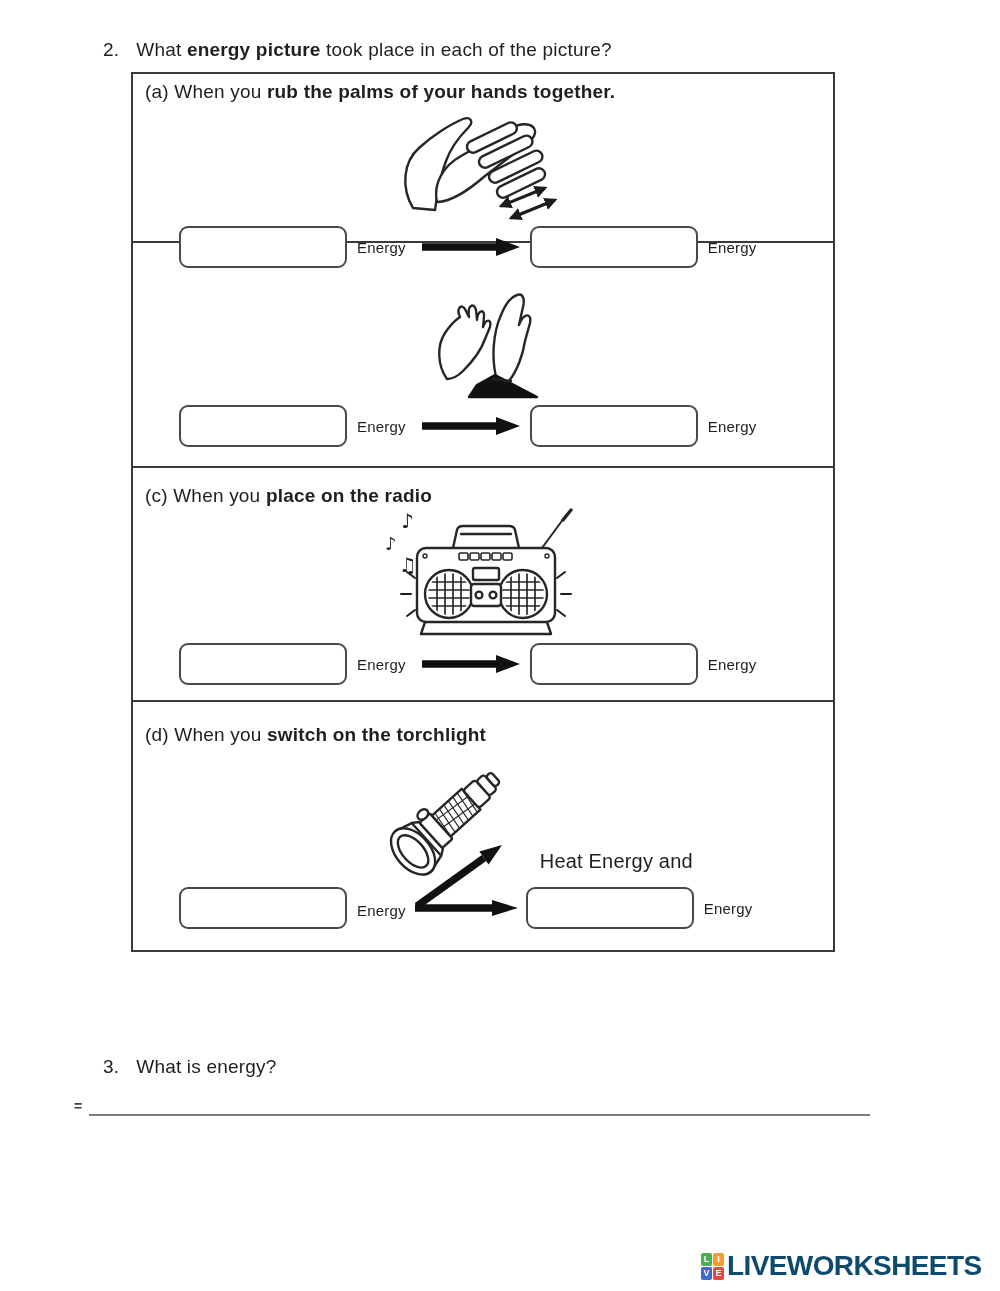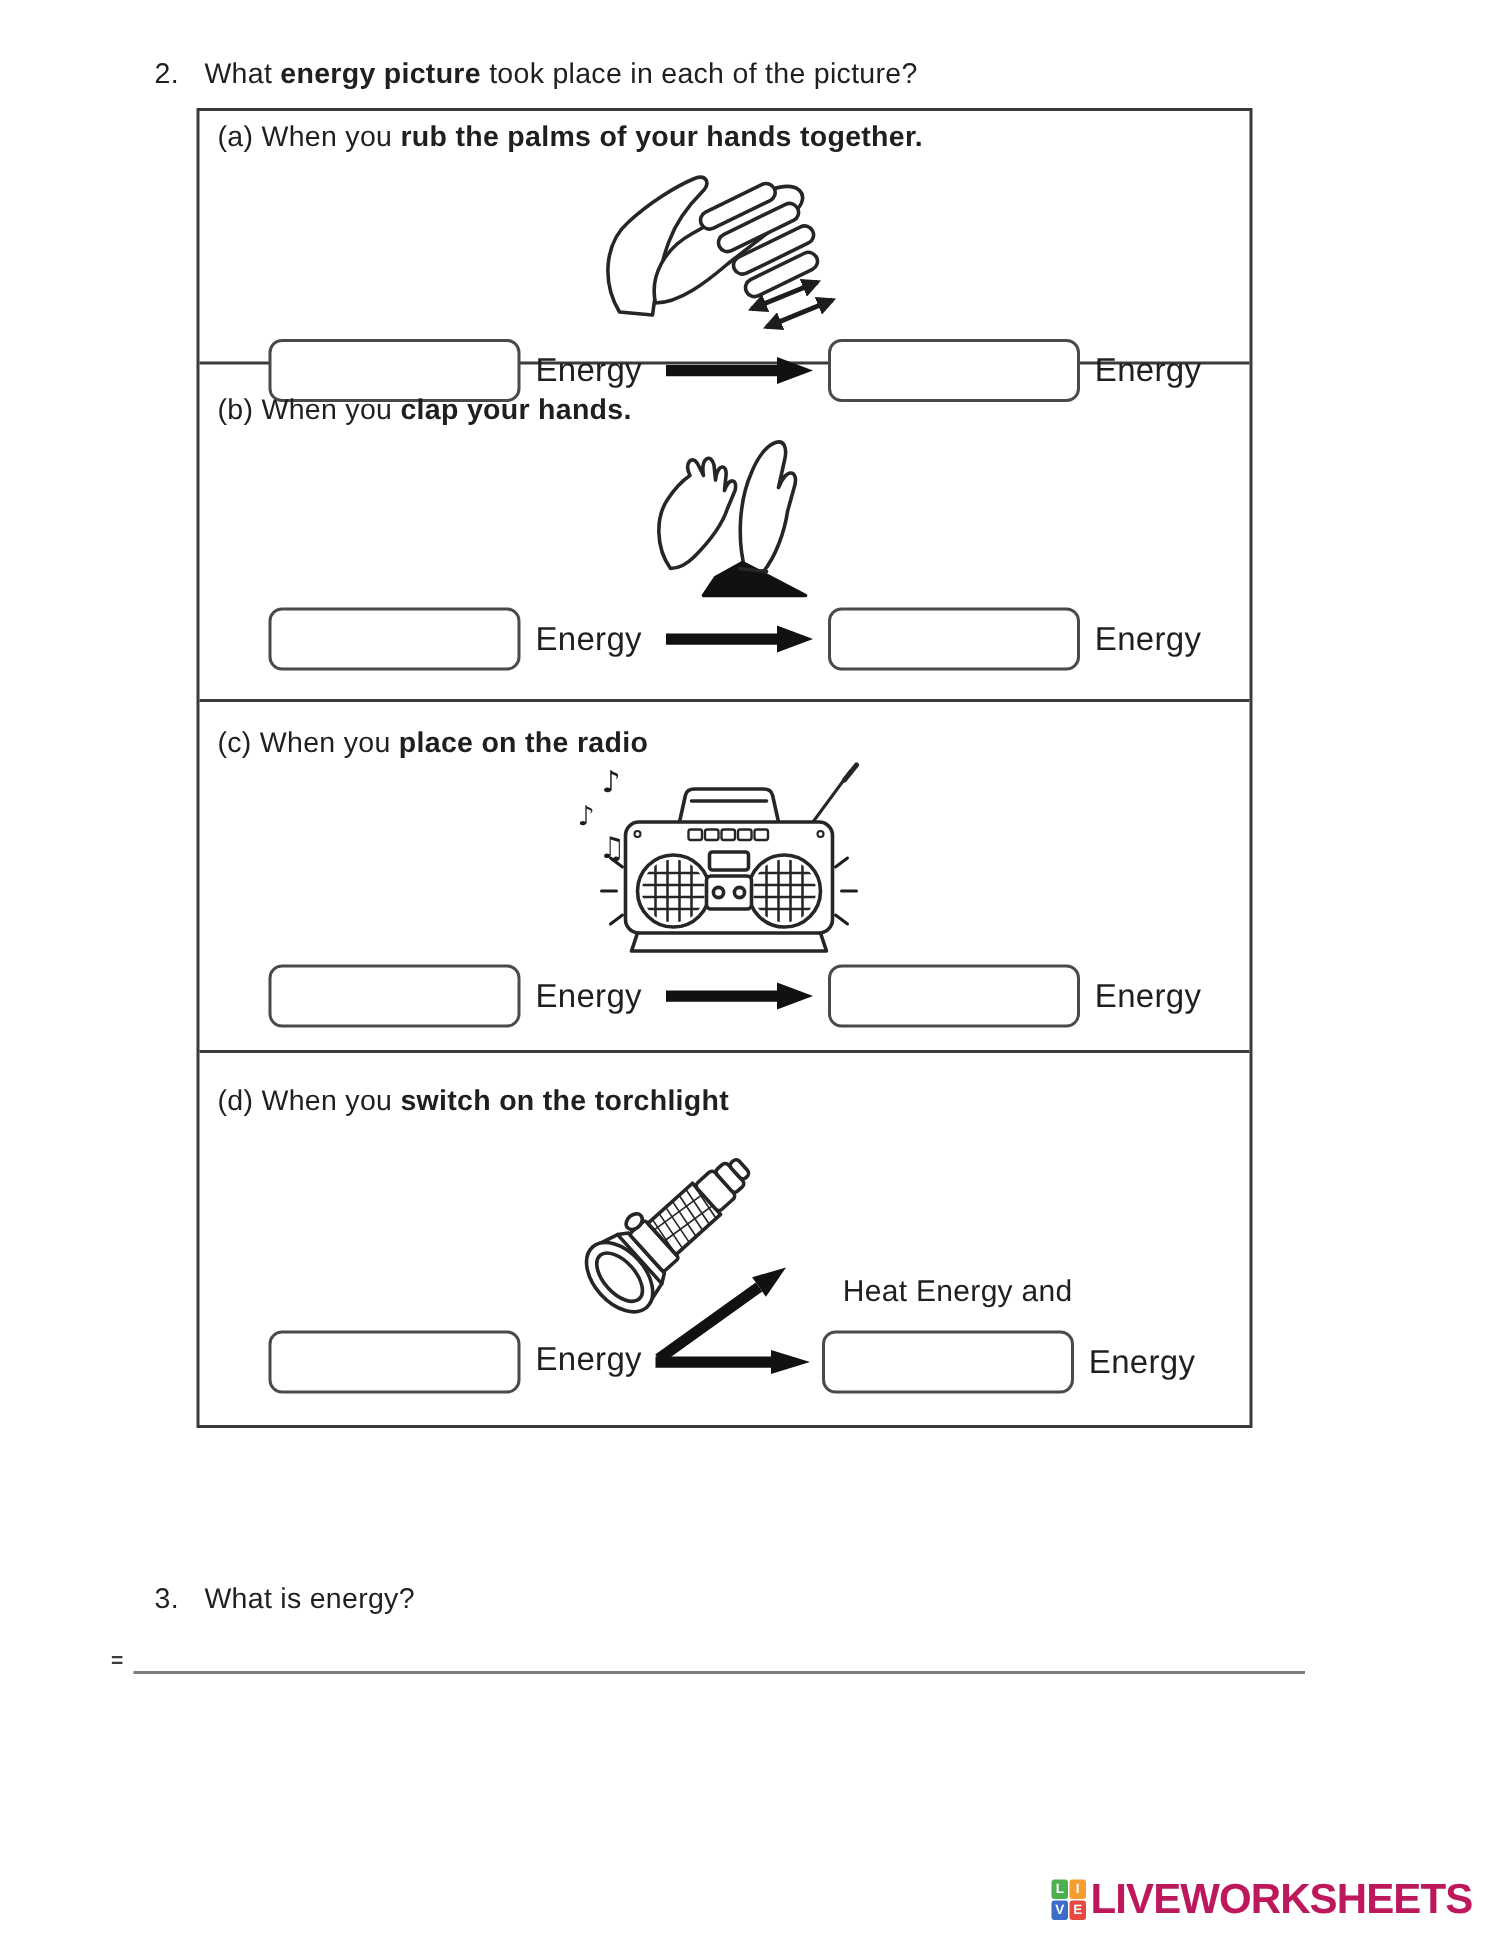--- a/index.html
+++ b/index.html
@@ -44,21 +44,21 @@
   .row-a .answer-line { top:152px; }
   .row-b .answer-line { top:162px; }
   .row-c .answer-line { top:175px; }
 
   .answer-box {
     width:168px; height:42px; background:#fff;
     border:2px solid #4a4a4a; border-radius:9px;
     font-family:"Liberation Sans", sans-serif; font-size:17px;
     padding:0 10px; outline:none;
   }
-  .energy-label { font-size:22px; letter-spacing:.2px; white-space:nowrap; }
+  .energy-label { font-size:15px; letter-spacing:.2px; white-space:nowrap; }
   .answer-line .answer-box { margin-right:10px; }
   .answer-line .energy-label.left { margin-right:16px; }
   .arrow-svg { margin-right:10px; flex:none; }
   .answer-line .energy-label.right { margin-left:0; }
 
   
   .answer-line-d { position:absolute; left:46px; top:139px; display:flex; align-items:flex-end; }
   .answer-line-d .answer-box { margin-right:10px; }
   .answer-line-d .energy-label.left { margin-right:8px; margin-bottom:10px; }
   .branch-svg { flex:none; margin-right:6px; }
@@ -117,21 +117,20 @@
       <svg class="arrow-svg" width="98" height="20" viewBox="0 0 98 20">
         <line x1="0" y1="10" x2="76" y2="10" stroke="#111" stroke-width="7.5"></line>
         <polygon points="74,1 98,10 74,19" fill="#111"></polygon>
       </svg>
       <input class="answer-box" type="text" style="">
       <span class="energy-label right">Energy</span>
     </div>
   </div>
 
   <div class="ws-row row-b">
-    <div class="row-header"><span>(b) </span><span>When you </span><span class="bold">clap your hands.</span></div>
     <svg class="row-image img-b" width="150" height="112" viewBox="0 0 150 112">
       <g class="ink" stroke-width="2.4" stroke-linejoin="round" stroke-linecap="round">
         <path d="M34 92 C24 78 24 58 32 46 C36 40 41 34 47 30 C43 22 48 16 52 22 L56 30 C54 18 61 15 63 23 L64 33 C65 22 72 22 71 30 L70 40 C73 31 79 32 77 40 L72 52 C68 64 58 76 50 84 C44 90 38 92 34 92 Z"></path>
         <path d="M84 94 C78 72 80 46 88 28 C92 18 98 10 104 8 C110 6 112 12 110 20 L106 38 C111 25 119 26 117 36 L112 54 C110 68 104 84 96 94 Z"></path>
         <path d="M82 88 L124 110 L56 110 L64 98 Z" fill="#111111" stroke="#111111"></path>
         <line x1="80" y1="92" x2="98" y2="94"></line>
       </g>
     </svg>
     <div class="answer-line">
       <input class="answer-box" type="text" style="">
@@ -278,14 +277,14 @@
 <span class="equals-sign">=</span>
 <div class="blank-line"></div>
 
 <div class="footer-logo">
   <div class="logo-grid">
     <span class="logo-tile" style="background: rgb(76, 175, 80);">L</span>
     <span class="logo-tile" style="background: rgb(245, 157, 47);">I</span>
     <span class="logo-tile" style="background: rgb(61, 108, 200);">V</span>
     <span class="logo-tile" style="background: rgb(232, 72, 63);">E</span>
   </div>
-  <span class="brand-text" style="color: #be185d;">LIVEWORKSHEETS</span>
+  <span class="brand-text" style="color: #0c4a6e;">LIVEWORKSHEETS</span>
 </div>
 
 </body></html>

